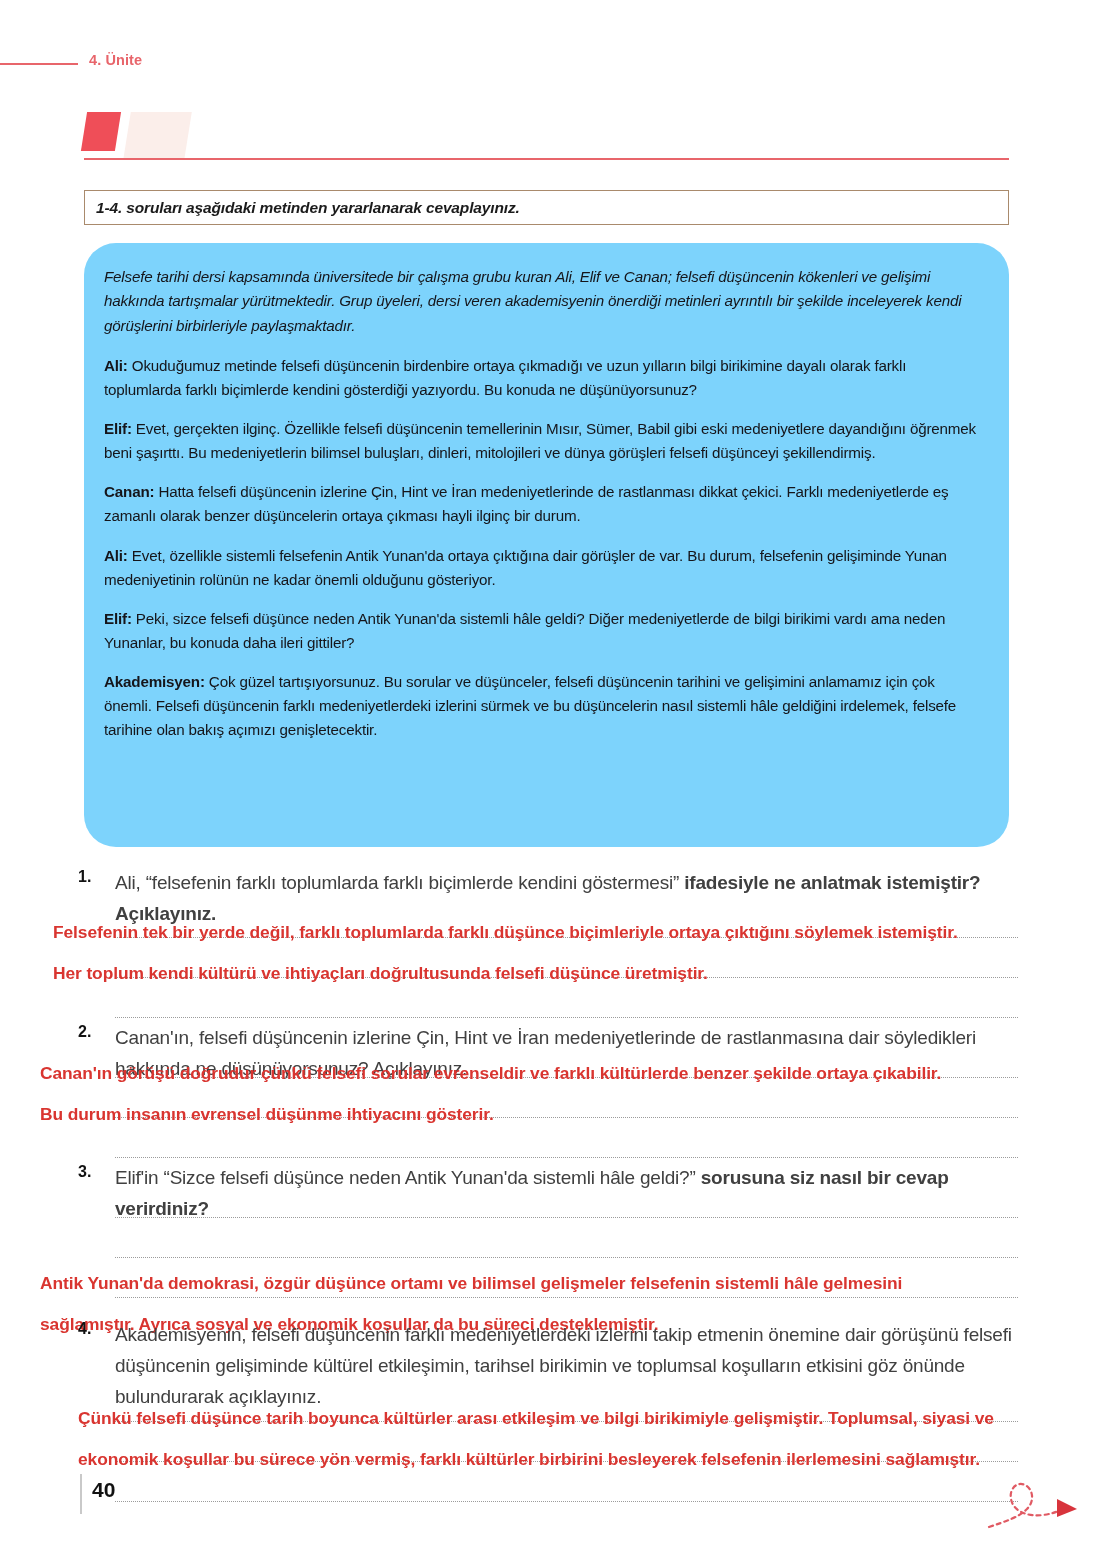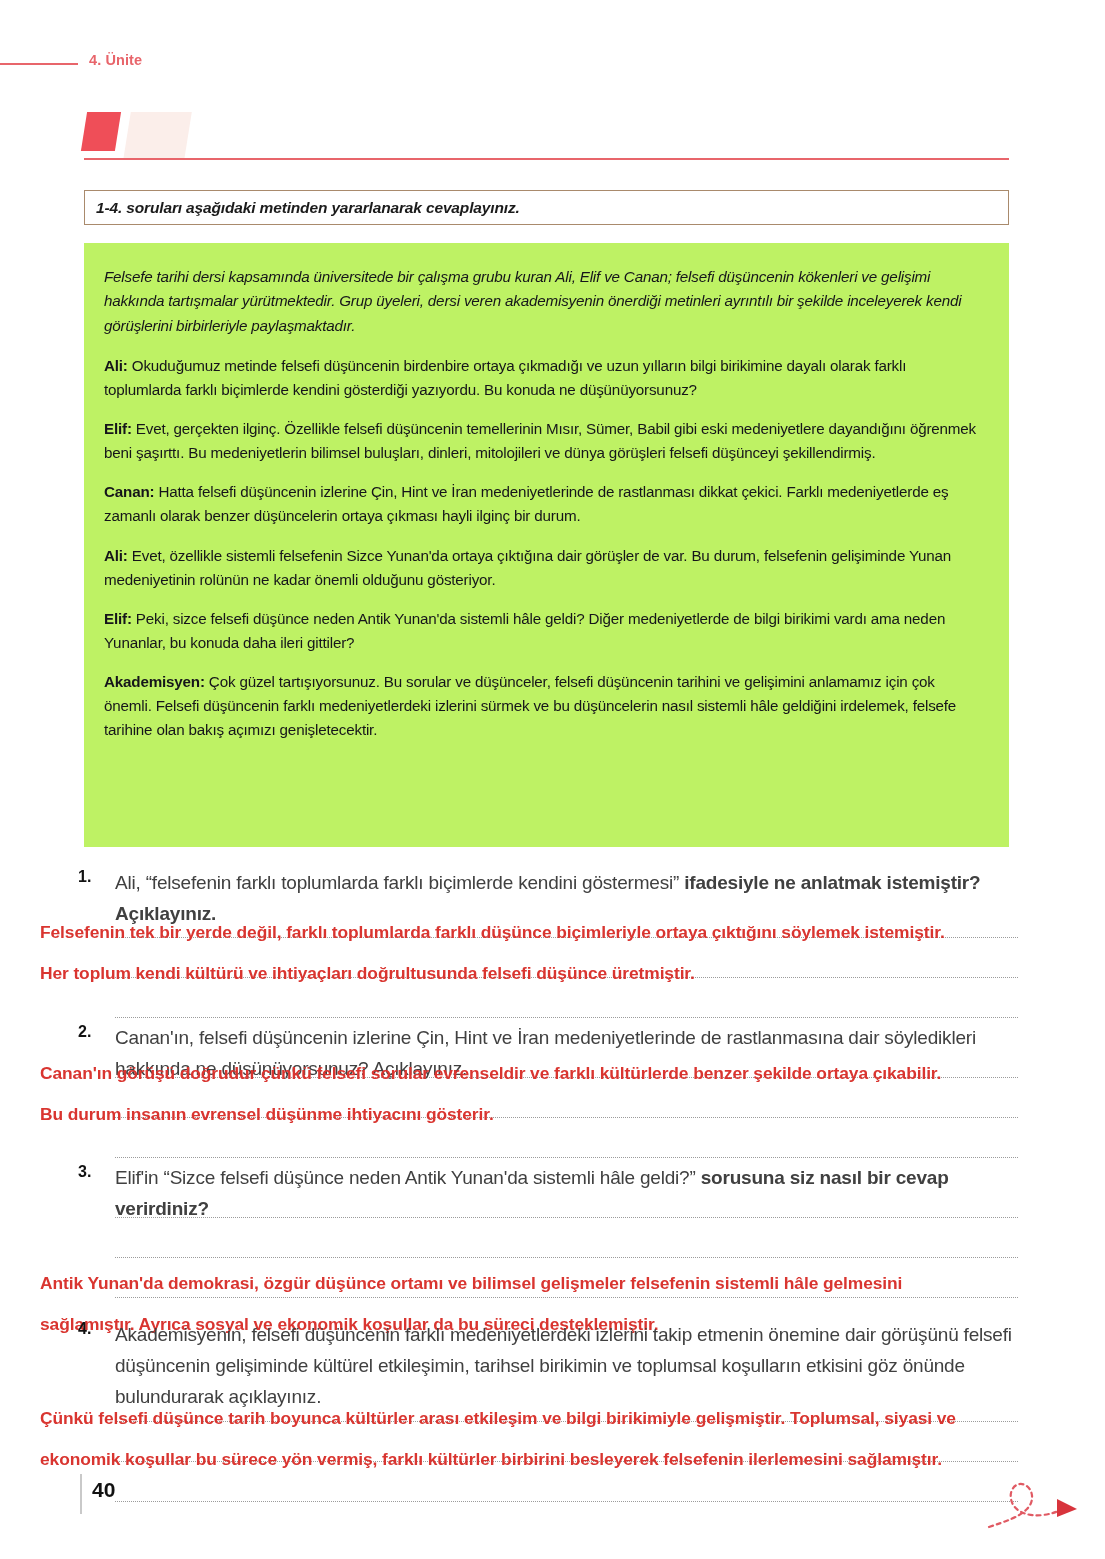--- a/index.html
+++ b/index.html
@@ -109,23 +109,24 @@
     text-align: center;
   }
 
   
   #passage-box {
     position: absolute;
     top: 243px;
     left: 84px;
     width: 925px;
     height: 604px;
-    background: #bef264;
+    background: #7dd3fc;
     box-sizing: border-box;
     padding: 16px 28px 2px 20px;
+    border-radius: 32px;
   }
   .passage-intro {
     font-size: 15.2px;
     font-style: italic;
     font-weight: 400;
     color: #15151a;
     line-height: 1.60;
     margin: 6px 0 16px 0;
     letter-spacing: -0.18px;
   }
@@ -226,37 +227,37 @@
 <div id="instruction-box">
   <div id="instruction-text">1-4. soruları aşağıdaki metinden yararlanarak cevaplayınız.</div>
 </div>
 
 <div id="passage-box">
   <p class="passage-intro">Felsefe tarihi dersi kapsamında üniversitede bir çalışma grubu kuran Ali, Elif ve Canan; felsefi düşüncenin kökenleri ve gelişimi hakkında tartışmalar yürütmektedir. Grup üyeleri, dersi veren akademisyenin önerdiği metinleri ayrıntılı bir şekilde inceleyerek kendi görüşlerini birbirleriyle paylaşmaktadır.</p>
   <div id="dialogue-container">
       <p class="dlg"><span class="spk">Ali:</span><span> Okuduğumuz metinde felsefi düşüncenin birdenbire ortaya çıkmadığı ve uzun yılların bilgi birikimine dayalı olarak farklı toplumlarda farklı biçimlerde kendini gösterdiği yazıyordu. Bu konuda ne düşünüyorsunuz?</span></p>
       <p class="dlg"><span class="spk">Elif:</span><span> Evet, gerçekten ilginç. Özellikle felsefi düşüncenin temellerinin Mısır, Sümer, Babil gibi eski medeniyetlere dayandığını öğrenmek beni şaşırttı. Bu medeniyetlerin bilimsel buluşları, dinleri, mitolojileri ve dünya görüşleri felsefi düşünceyi şekillendirmiş.</span></p>
       <p class="dlg"><span class="spk">Canan:</span><span> Hatta felsefi düşüncenin izlerine Çin, Hint ve İran medeniyetlerinde de rastlanması dikkat çekici. Farklı medeniyetlerde eş zamanlı olarak benzer düşüncelerin ortaya çıkması hayli ilginç bir durum.</span></p>
-      <p class="dlg"><span class="spk">Ali:</span><span> Evet, özellikle sistemli felsefenin Sizce Yunan'da ortaya çıktığına dair görüşler de var. Bu durum, felsefenin gelişiminde Yunan medeniyetinin rolünün ne kadar önemli olduğunu gösteriyor.</span></p>
+      <p class="dlg"><span class="spk">Ali:</span><span> Evet, özellikle sistemli felsefenin Antik Yunan'da ortaya çıktığına dair görüşler de var. Bu durum, felsefenin gelişiminde Yunan medeniyetinin rolünün ne kadar önemli olduğunu gösteriyor.</span></p>
       <p class="dlg"><span class="spk">Elif:</span><span> Peki, sizce felsefi düşünce neden Antik Yunan'da sistemli hâle geldi? Diğer medeniyetlerde de bilgi birikimi vardı ama neden Yunanlar, bu konuda daha ileri gittiler?</span></p>
       <p class="dlg"><span class="spk">Akademisyen:</span><span> Çok güzel tartışıyorsunuz. Bu sorular ve düşünceler, felsefi düşüncenin tarihini ve gelişimini anlamamız için çok önemli. Felsefi düşüncenin farklı medeniyetlerdeki izlerini sürmek ve bu düşüncelerin nasıl sistemli hâle geldiğini irdelemek, felsefe tarihine olan bakış açımızı genişletecektir.</span></p>
     </div>
 </div>
 
 <div id="questions-container">
     <div class="q-block" style="top: 868px;">
       <div class="q-num">1.</div>
       <div class="q-text"><span>Ali, </span><span>“felsefenin farklı toplumlarda farklı biçimlerde kendini göstermesi”</span><b> ifadesiyle ne anlatmak istemiştir? Açıklayınız.</b></div>
     </div>
     <div class="rule-lines" style="top: 937px; position: absolute; left: 115px;">
       <div class="dline" style="margin-top: 0px;"></div>
       <div class="dline" style="margin-top: 39px;"></div>
       <div class="dline" style="margin-top: 39px;"></div>
     </div>
-    <div class="answer" style="top: 912px; position: absolute;">Felsefenin tek bir yerde değil, farklı toplumlarda farklı düşünce biçimleriyle ortaya çıktığını söylemek istemiştir. Her toplum kendi kültürü ve ihtiyaçları doğrultusunda felsefi düşünce üretmiştir.</div>
+    <div class="answer" style="top: 912px; position: absolute; margin-left: 13px;">Felsefenin tek bir yerde değil, farklı toplumlarda farklı düşünce biçimleriyle ortaya çıktığını söylemek istemiştir. Her toplum kendi kültürü ve ihtiyaçları doğrultusunda felsefi düşünce üretmiştir.</div>
     <div class="q-block" style="top: 1023px;">
       <div class="q-num">2.</div>
       <div class="q-text"><span>Canan'ın, felsefi düşüncenin izlerine Çin, Hint ve İran medeniyetlerinde de rastlanmasına dair söyledikleri hakkında ne düşünüyorsunuz? Açıklayınız.</span></div>
     </div>
     <div class="rule-lines" style="top: 1077px; position: absolute; left: 115px;">
       <div class="dline" style="margin-top: 0px;"></div>
       <div class="dline" style="margin-top: 39px;"></div>
       <div class="dline" style="margin-top: 39px;"></div>
     </div>
     <div class="answer" style="top: 1053px; position: absolute;">Canan'ın görüşü doğrudur çünkü felsefi sorular evrenseldir ve farklı kültürlerde benzer şekilde ortaya çıkabilir. Bu durum insanın evrensel düşünme ihtiyacını gösterir.</div>
@@ -272,21 +273,21 @@
     <div class="answer" style="top: 1263px; position: absolute;">Antik Yunan'da demokrasi, özgür düşünce ortamı ve bilimsel gelişmeler felsefenin sistemli hâle gelmesini sağlamıştır. Ayrıca sosyal ve ekonomik koşullar da bu süreci desteklemiştir.</div>
     <div class="q-block" style="top: 1320px;">
       <div class="q-num">4.</div>
       <div class="q-text"><span>Akademisyenin, felsefi düşüncenin farklı medeniyetlerdeki izlerini takip etmenin önemine dair görüşünü felsefi düşüncenin gelişiminde kültürel etkileşimin, tarihsel birikimin ve toplumsal koşulların etkisini göz önünde bulundurarak açıklayınız.</span></div>
     </div>
     <div class="rule-lines" style="top: 1421px; position: absolute; left: 115px;">
       <div class="dline" style="margin-top: 0px;"></div>
       <div class="dline" style="margin-top: 39px;"></div>
       <div class="dline" style="margin-top: 39px;"></div>
     </div>
-    <div class="answer" style="top: 1398px; position: absolute;">Çünkü felsefi düşünce tarih boyunca kültürler arası etkileşim ve bilgi birikimiyle gelişmiştir. Toplumsal, siyasi ve ekonomik koşullar bu sürece yön vermiş, farklı kültürler birbirini besleyerek felsefenin ilerlemesini sağlamıştır.</div>
+    <div class="answer" style="top: 1398px; position: absolute; margin-left: 38px;">Çünkü felsefi düşünce tarih boyunca kültürler arası etkileşim ve bilgi birikimiyle gelişmiştir. Toplumsal, siyasi ve ekonomik koşullar bu sürece yön vermiş, farklı kültürler birbirini besleyerek felsefenin ilerlemesini sağlamıştır.</div>
   </div>
 
 <div id="footer-rule"></div>
 <div id="page-number">40</div>
 <svg id="corner-flourish" viewBox="0 0 120 92">
   <path d="M12 68 C30 62, 42 58, 50 50 C58 42, 56 30, 48 26 C40 22, 32 30, 34 40 C36 52, 50 58, 66 56 C74 55, 80 53, 86 50" fill="none" stroke="#e05a63" stroke-width="2.2" stroke-dasharray="4 4" stroke-linecap="round"></path>
   <path d="M80 40 L100 50 L80 58 Z" fill="#d8343c"></path>
 </svg>
 
 </body></html>

